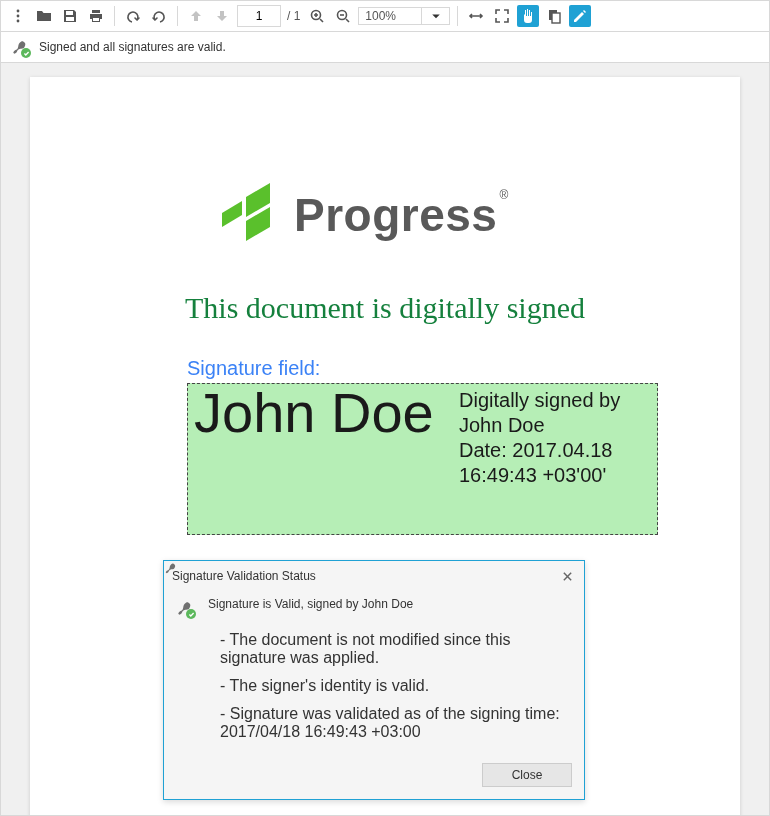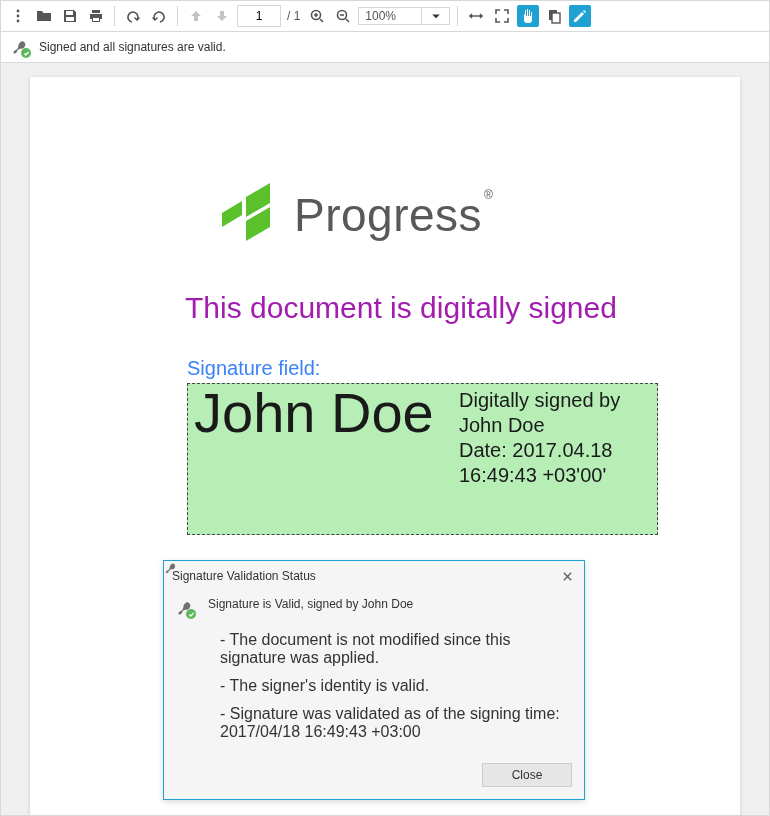--- a/index.html
+++ b/index.html
@@ -33,25 +33,25 @@
   .sig-icon{position:relative;width:18px;height:18px;}
   .pen{position:absolute;inset:0;}
   .pen svg{width:18px;height:18px;}
   .check-badge{position:absolute;right:-2px;bottom:-2px;width:10px;height:10px;border-radius:50%;background:var(--green);display:flex;align-items:center;justify-content:center;}
   .check-badge svg{width:7px;height:7px;}
   
   .docarea{flex:1;background:var(--app-bg);overflow:auto;padding:14px 0;}
   .page{width:710px;height:880px;margin:0 auto;background:var(--page-bg);box-shadow:0 1px 4px rgba(0,0,0,.15);position:relative;}
   
   .brand{position:absolute;left:186px;top:106px;display:flex;align-items:center;gap:14px;}
-  .brand-name{font-size:46px;font-weight:400;color:#595959;letter-spacing:.5px;}
+  .brand-name{font-size:46px;font-weight:700;color:#595959;letter-spacing:.5px;}
   .brand-reg{font-size:12px;vertical-align:top;color:#595959;margin-left:2px;}
   .brand-logo{width:64px;height:64px;}
   .brand-logo svg{width:64px;height:64px;display:block;}
-  .headline{position:absolute;left:155px;top:214px;font-size:30px;color:#a21caf;}
+  .headline{position:absolute;left:155px;top:214px;font-size:30px;color:#15803d;font-family:Liberation Serif, serif;}
   .sig-label{position:absolute;left:157px;top:280px;font-size:20px;color:#3b82f6;}
   .sig-field{position:absolute;left:157px;top:306px;width:471px;height:152px;background:var(--sig-bg);border:1px dashed #444;display:flex;}
   .sig-left{flex:1;display:flex;align-items:flex-start;justify-content:flex-start;padding:0 6px;}
   .sig-name{font-size:56px;line-height:1.05;color:#1a1a1a;font-weight:400;}
   .sig-right{width:200px;padding:4px 2px;font-size:20px;line-height:1.25;color:#1a1a1a;}
   
   .dialog{position:absolute;left:133px;top:483px;width:422px;background:#f5f5f5;border:1px solid var(--accent);box-shadow:0 2px 6px rgba(0,0,0,.15);}
   .dlg-title{display:flex;align-items:center;gap:8px;padding:6px 8px;font-size:12px;color:#333;}
   .dlg-title .pen svg{width:14px;height:14px;}
   .dlg-close{margin-left:auto;width:18px;height:18px;display:flex;align-items:center;justify-content:center;color:#666;font-size:14px;}

